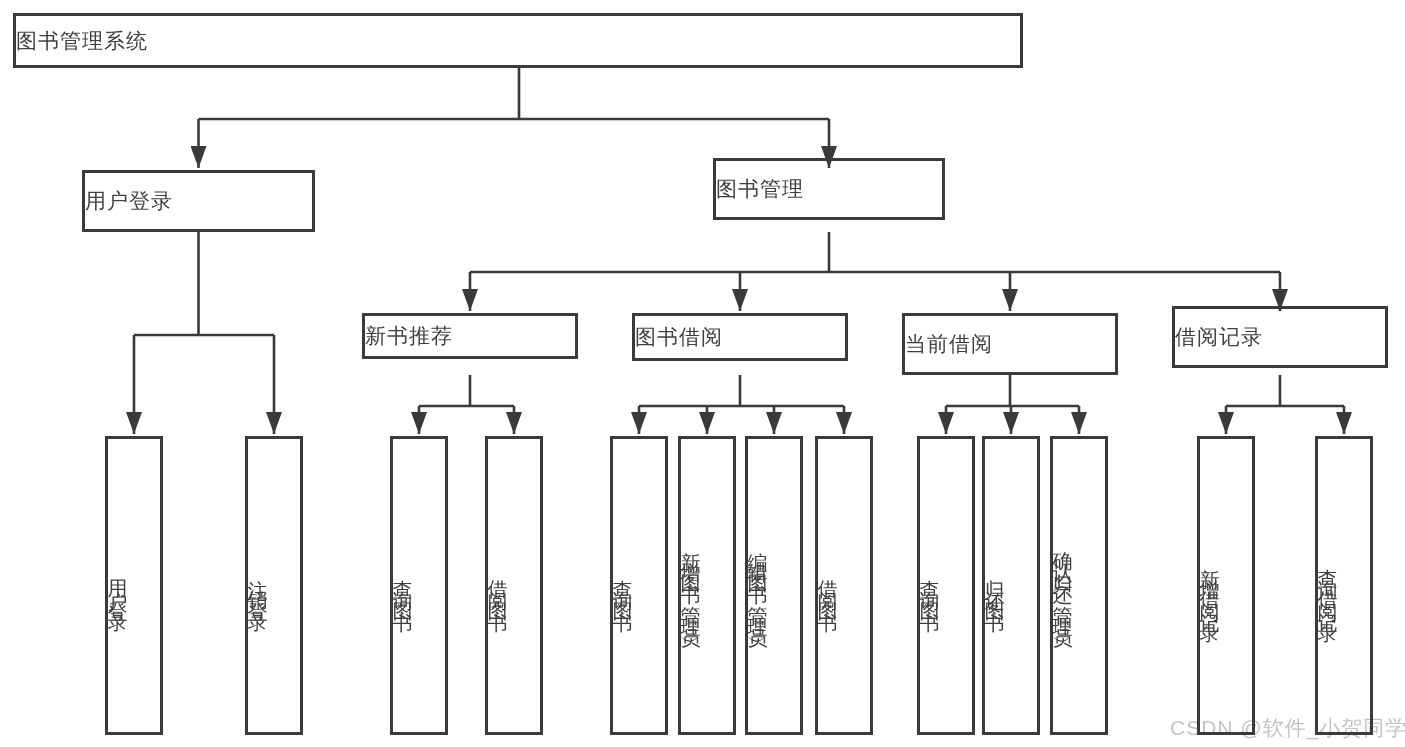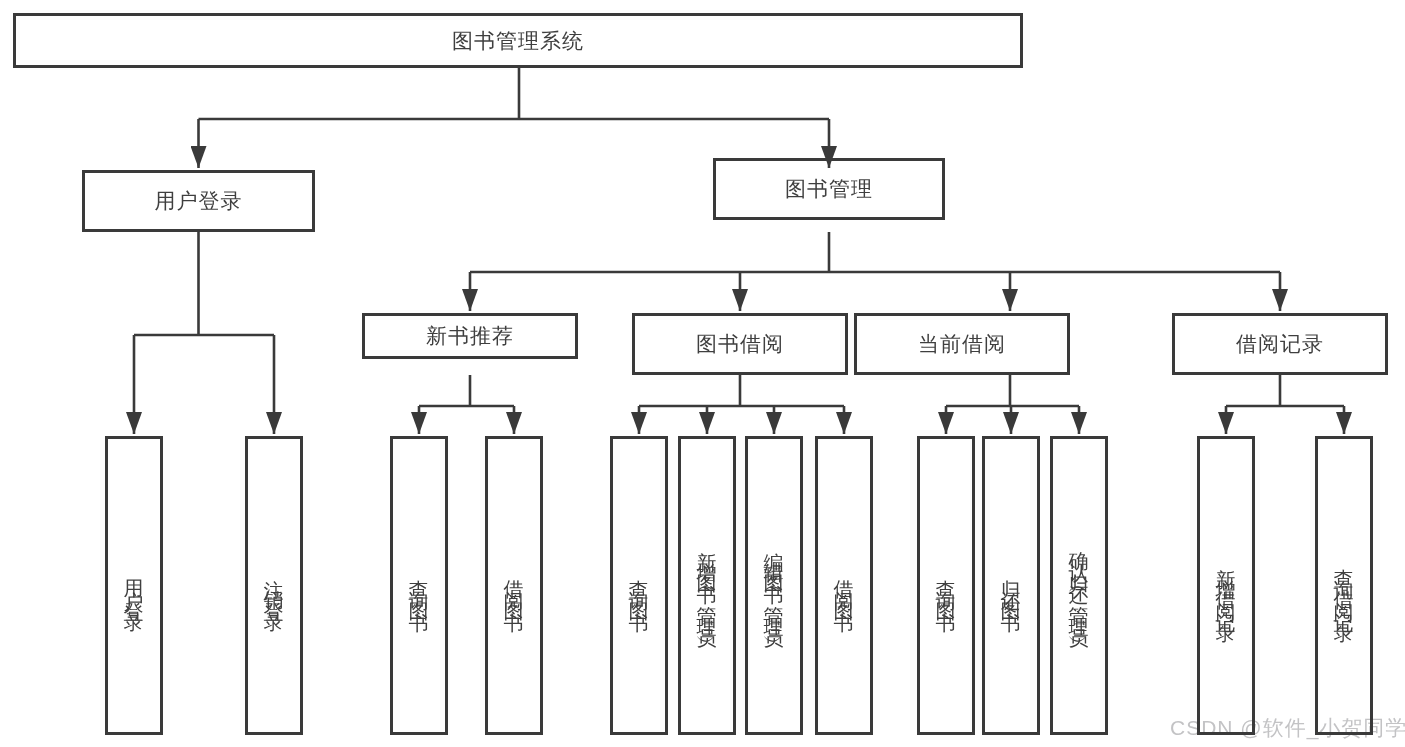--- a/index.html
+++ b/index.html
@@ -24,21 +24,21 @@
     fill: none;
   }
   .box {
     position: absolute;
     z-index: 2;
     box-sizing: border-box;
     border: 3px solid #3a3a3a;
     background: transparent;
     display: flex;
     align-items: center;
-    justify-content: center;
+    justify-content: flex-start;
     color: #3f3f3f;
   }
   .hbox span {
     font-size: 21px;
     letter-spacing: 1px;
     white-space: nowrap;
   }
   .vbox span {
     writing-mode: vertical-rl;
     text-orientation: mixed;
@@ -113,27 +113,27 @@
   <div class="box hbox" style="left:82px;top:170px;width:233px;height:62px">
     <span>用户登录</span>
   </div>
   <div class="box hbox" style="left:713px;top:158px;width:232px;height:62px">
     <span>图书管理</span>
   </div>
 
   <div class="box hbox" style="left:362px;top:313px;width:216px;height:46px">
     <span>新书推荐</span>
   </div>
-  <div class="box hbox" style="left:632px;top:313px;width:216px;height:62px">
+  <div class="box hbox" style="left:632px;top:313px;width:216px;height:48px">
     <span>图书借阅</span>
   </div>
-  <div class="box hbox" style="left:854px;top:313px;width:216px;height:62px">
+  <div class="box hbox" style="left:902px;top:313px;width:216px;height:62px">
     <span>当前借阅</span>
   </div>
-  <div class="box hbox" style="left:1172px;top:313px;width:216px;height:62px">
+  <div class="box hbox" style="left:1172px;top:306px;width:216px;height:62px">
     <span>借阅记录</span>
   </div>
 
   <div class="box vbox" style="left:105px;top:436px;width:58px;height:299px">
     <span>用户登录</span>
   </div>
   <div class="box vbox" style="left:245px;top:436px;width:58px;height:299px">
     <span>注销登录</span>
   </div>
 

